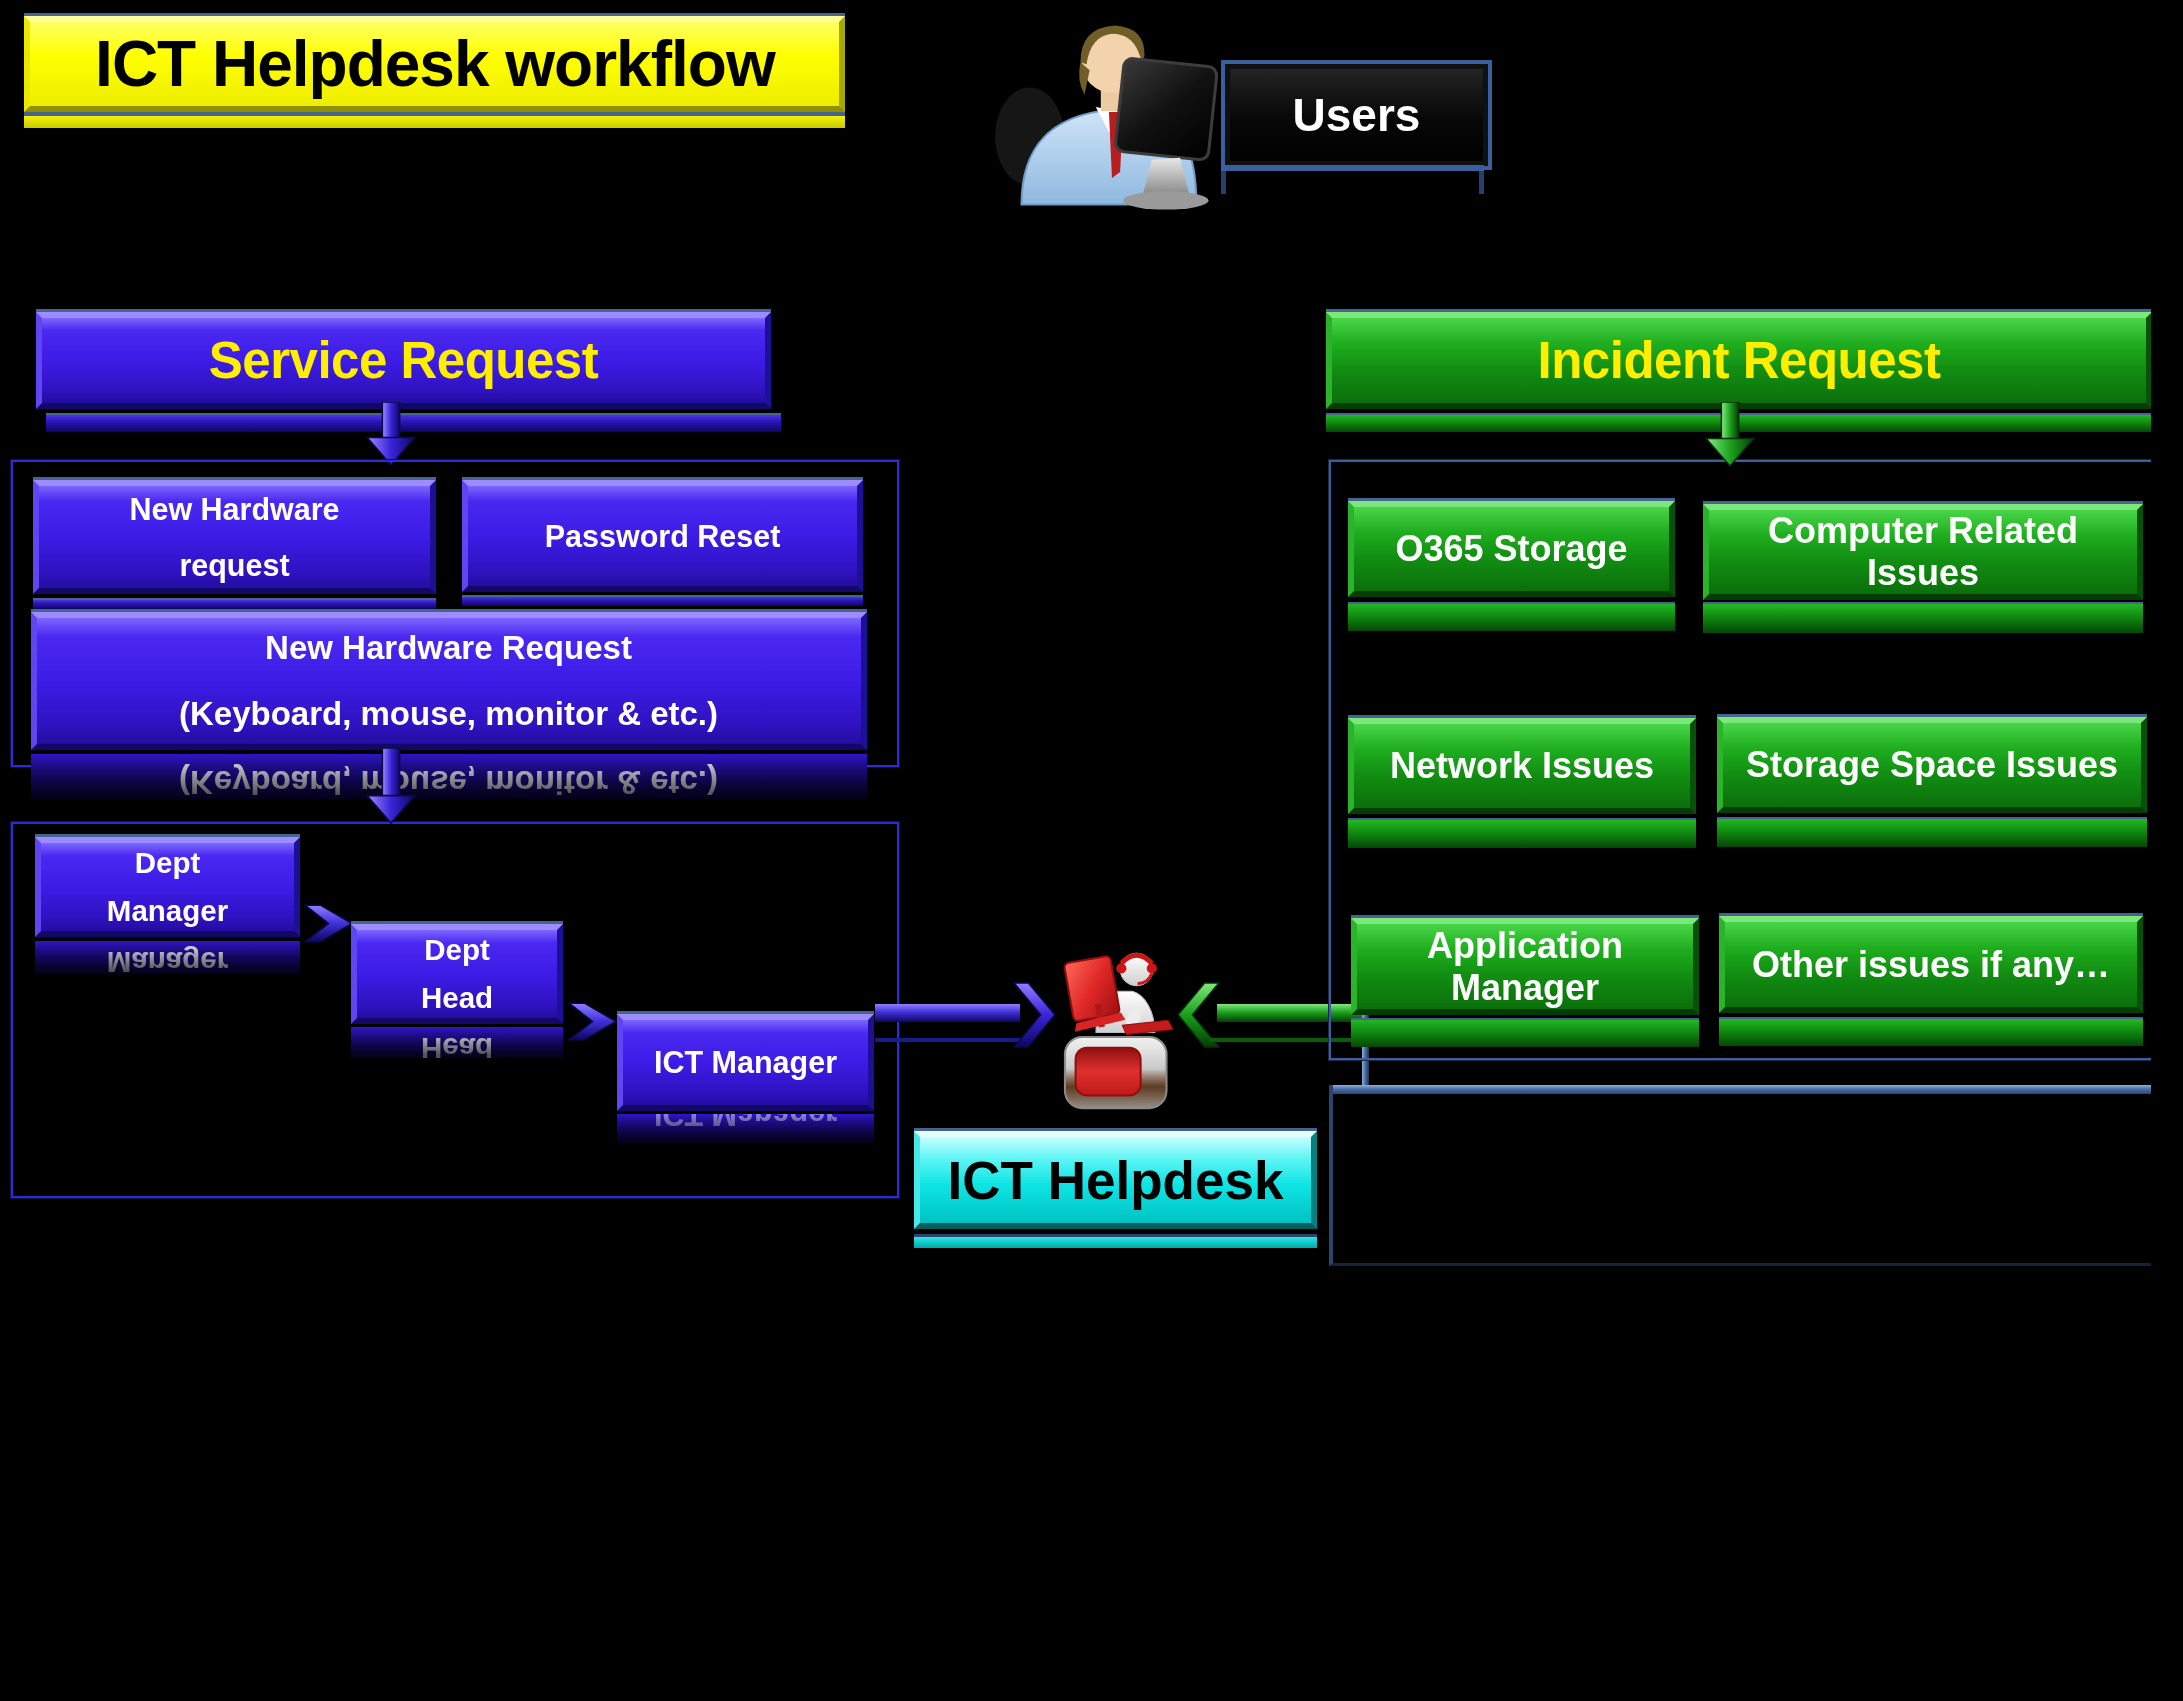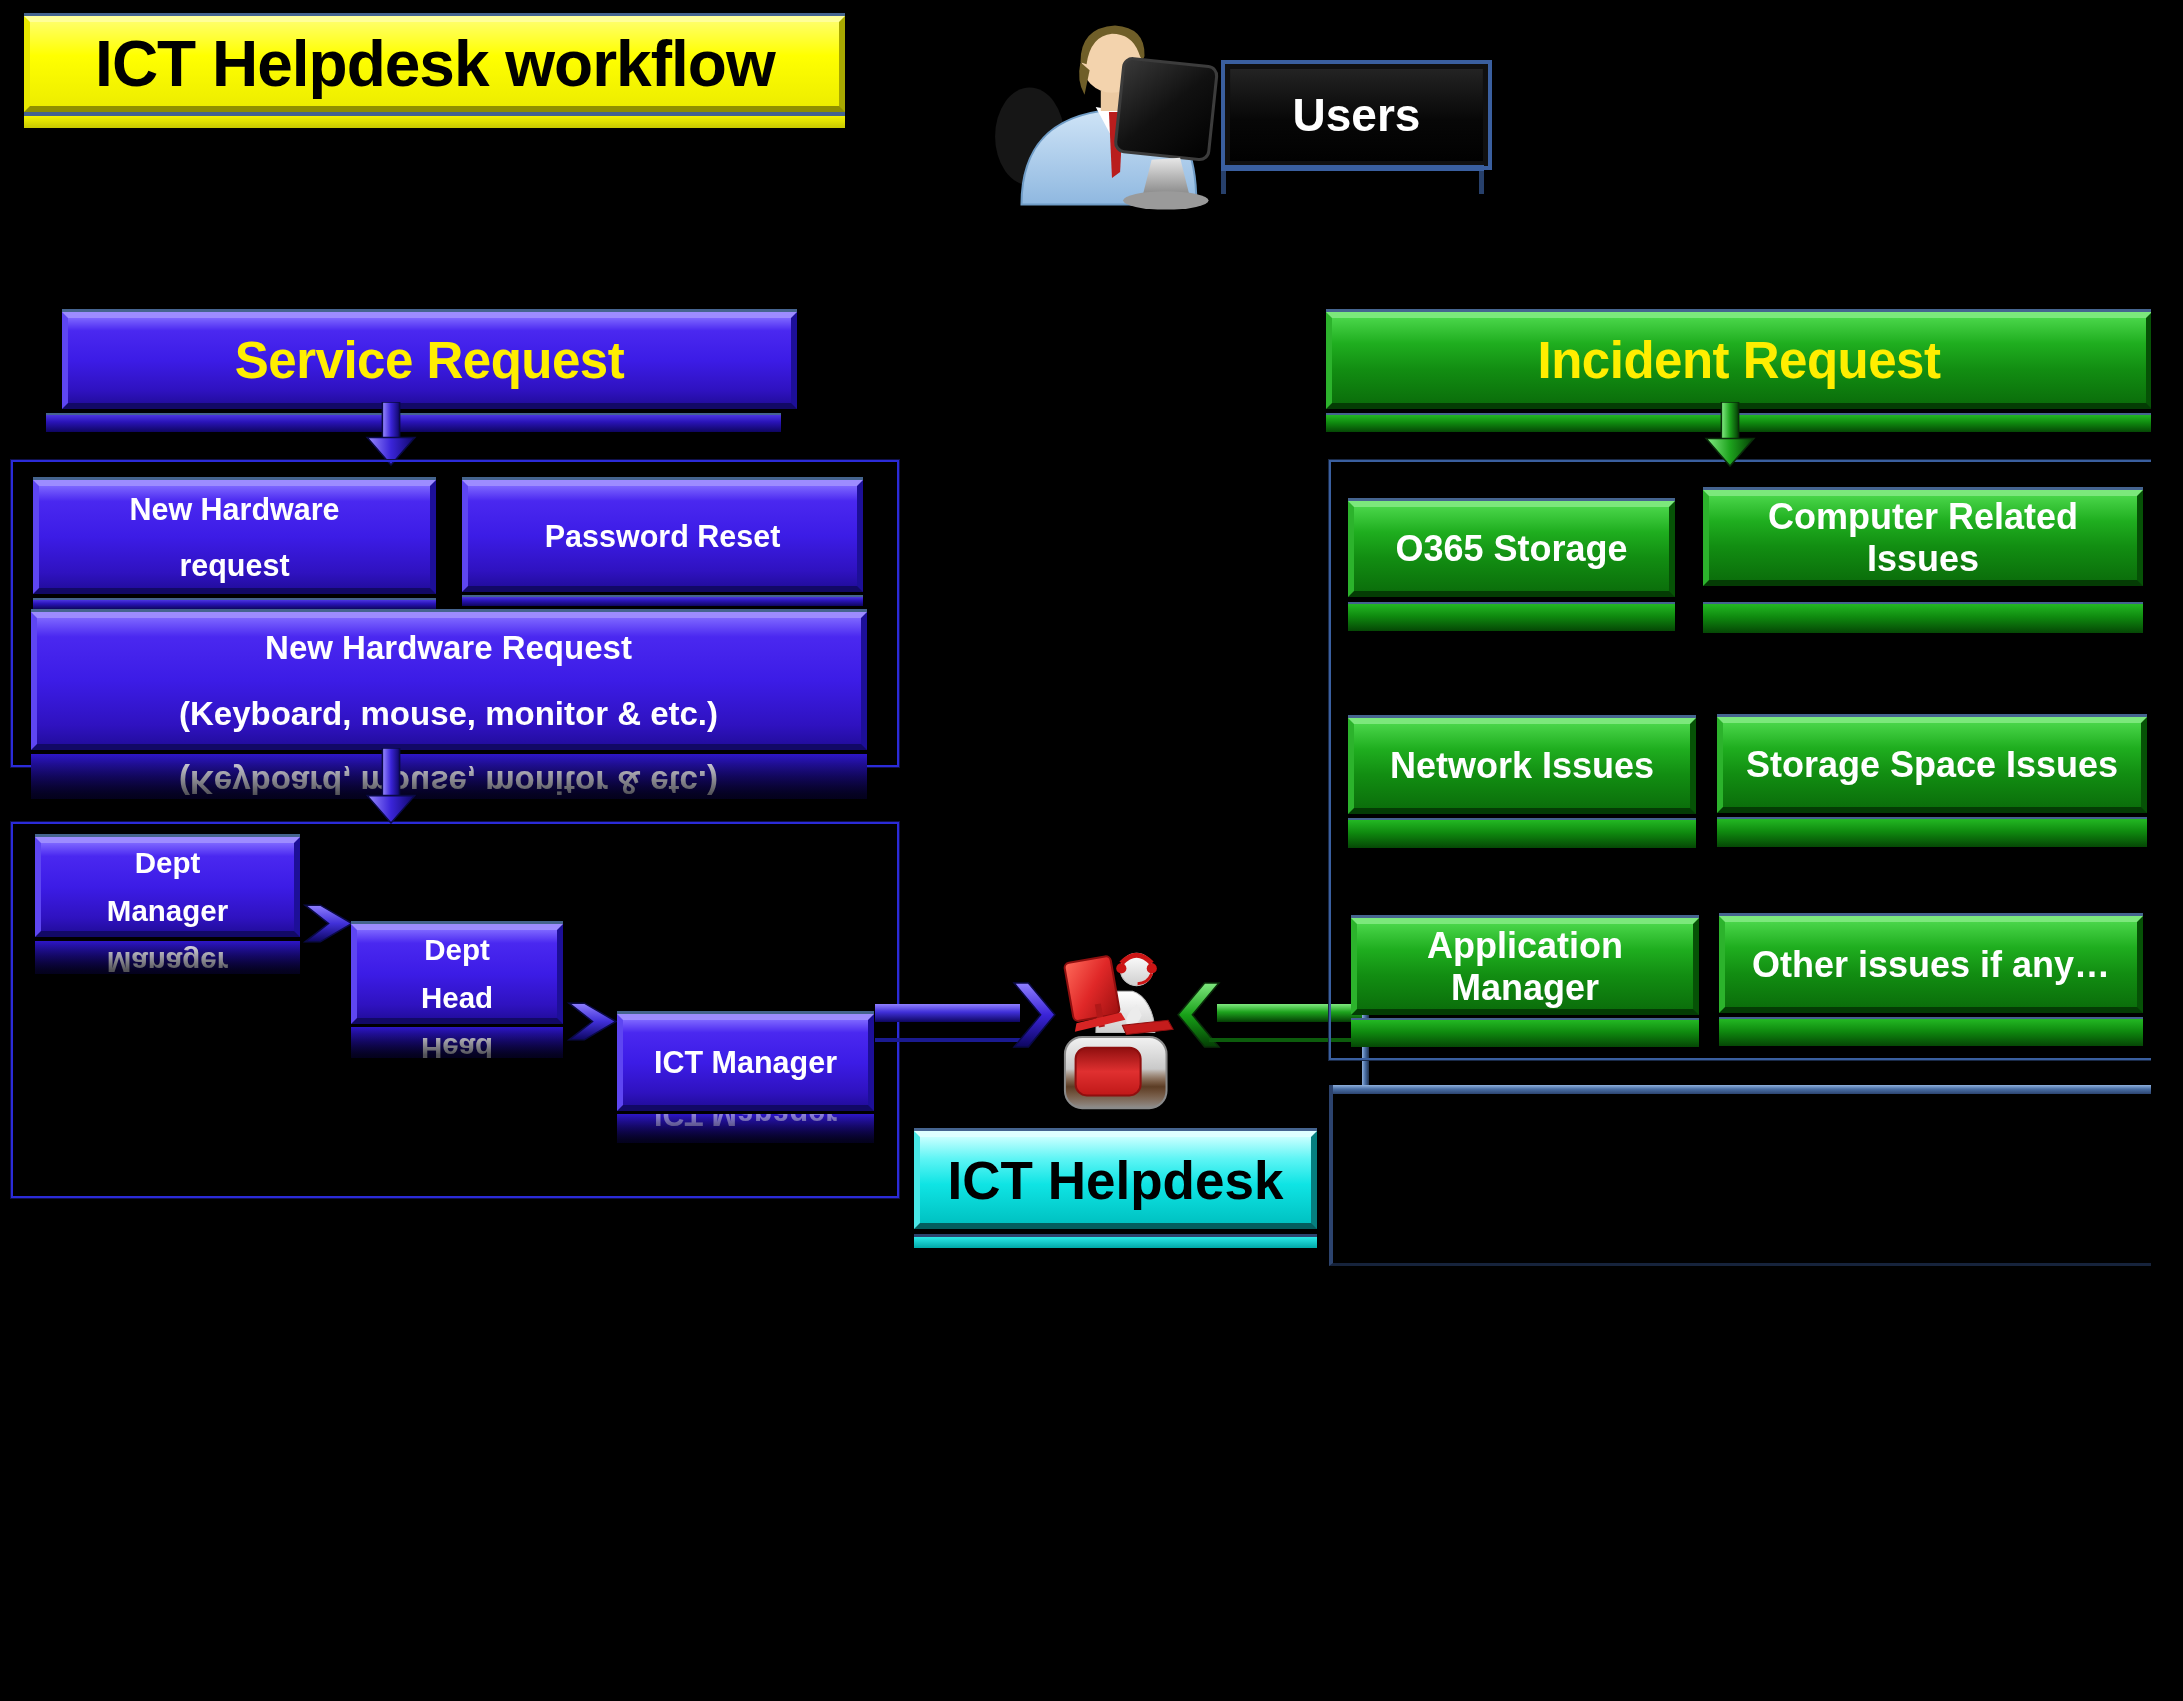--- a/index.html
+++ b/index.html
@@ -92,21 +92,21 @@
     <ellipse cx="172" cy="188" rx="42" ry="9" fill="#9a9a9a"></ellipse>
   </svg>
 
   <div class="abs users-box ctr t-users" style="left:1221px;top:60px;width:263px;height:102px;">
     <span>Users</span>
   </div>
   <div class="abs strip-steel" style="left:1221px;top:165px;width:263px;height:6.1px;"></div>
   <div class="abs" style="left:1221px;top:171px;width:5.1px;height:23px;background:#27406b;"></div>
   <div class="abs" style="left:1479px;top:171px;width:5.1px;height:23px;background:#27406b;"></div>
 
-  <div class="abs box3d blue-box topline ctr h-section" style="left:62px;top:312px;width:735px;height:97px;justify-content:center;">
+  <div class="abs box3d blue-box topline ctr h-section" style="left:36px;top:312px;width:735px;height:97px;justify-content:center;">
     <span>Service Request</span>
   </div>
   <div class="abs strip-blue" style="left:46px;top:413px;width:735px;height:19.3px;"></div>
 
   <svg class="abs" style="left:358px;top:402px;" width="66" height="64" viewBox="0 0 130 126">
     <defs>
         <linearGradient id="dab" x1="0" y1="0" x2="1" y2="0">
       <stop offset="0" stop-color="#9a8cff"></stop>
           <stop offset="0.5" stop-color="#3a24d8"></stop>
           <stop offset="1" stop-color="#0e0668"></stop>
@@ -285,21 +285,21 @@
     <polygon points="18,72 112,72 65,126" fill="url(#dag)" stroke="#0a2e0a" stroke-width="3"></polygon>
   </svg>
 
   <div class="abs container-steel" style="left:1329px;top:460px;width:850px;height:600px;"></div>
 
   <div class="abs box3d green-box topline ctr t-item-green" style="left:1348px;top:501px;width:327px;height:96px;">
     <span>O365 Storage</span>
   </div>
   <div class="abs strip-green" style="left:1348px;top:602px;width:327px;height:28.5px;"></div>
 
-  <div class="abs box3d green-box topline ctr t-item-green" style="left:1703px;top:490px;width:440px;height:96px;text-align:center;">
+  <div class="abs box3d green-box topline ctr t-item-green" style="left:1703px;top:504px;width:440px;height:96px;text-align:center;">
     <span>Computer Related Issues</span>
   </div>
   <div class="abs strip-green" style="left:1703px;top:602px;width:440px;height:30.5px;"></div>
 
   <div class="abs box3d green-box topline ctr t-item-green" style="left:1348px;top:718px;width:348px;height:96px;">
     <span>Network Issues</span>
   </div>
   <div class="abs strip-green" style="left:1348px;top:818px;width:348px;height:29.5px;"></div>
 
   <div class="abs box3d green-box topline ctr t-item-green" style="left:1717px;top:717px;width:430px;height:96px;">

